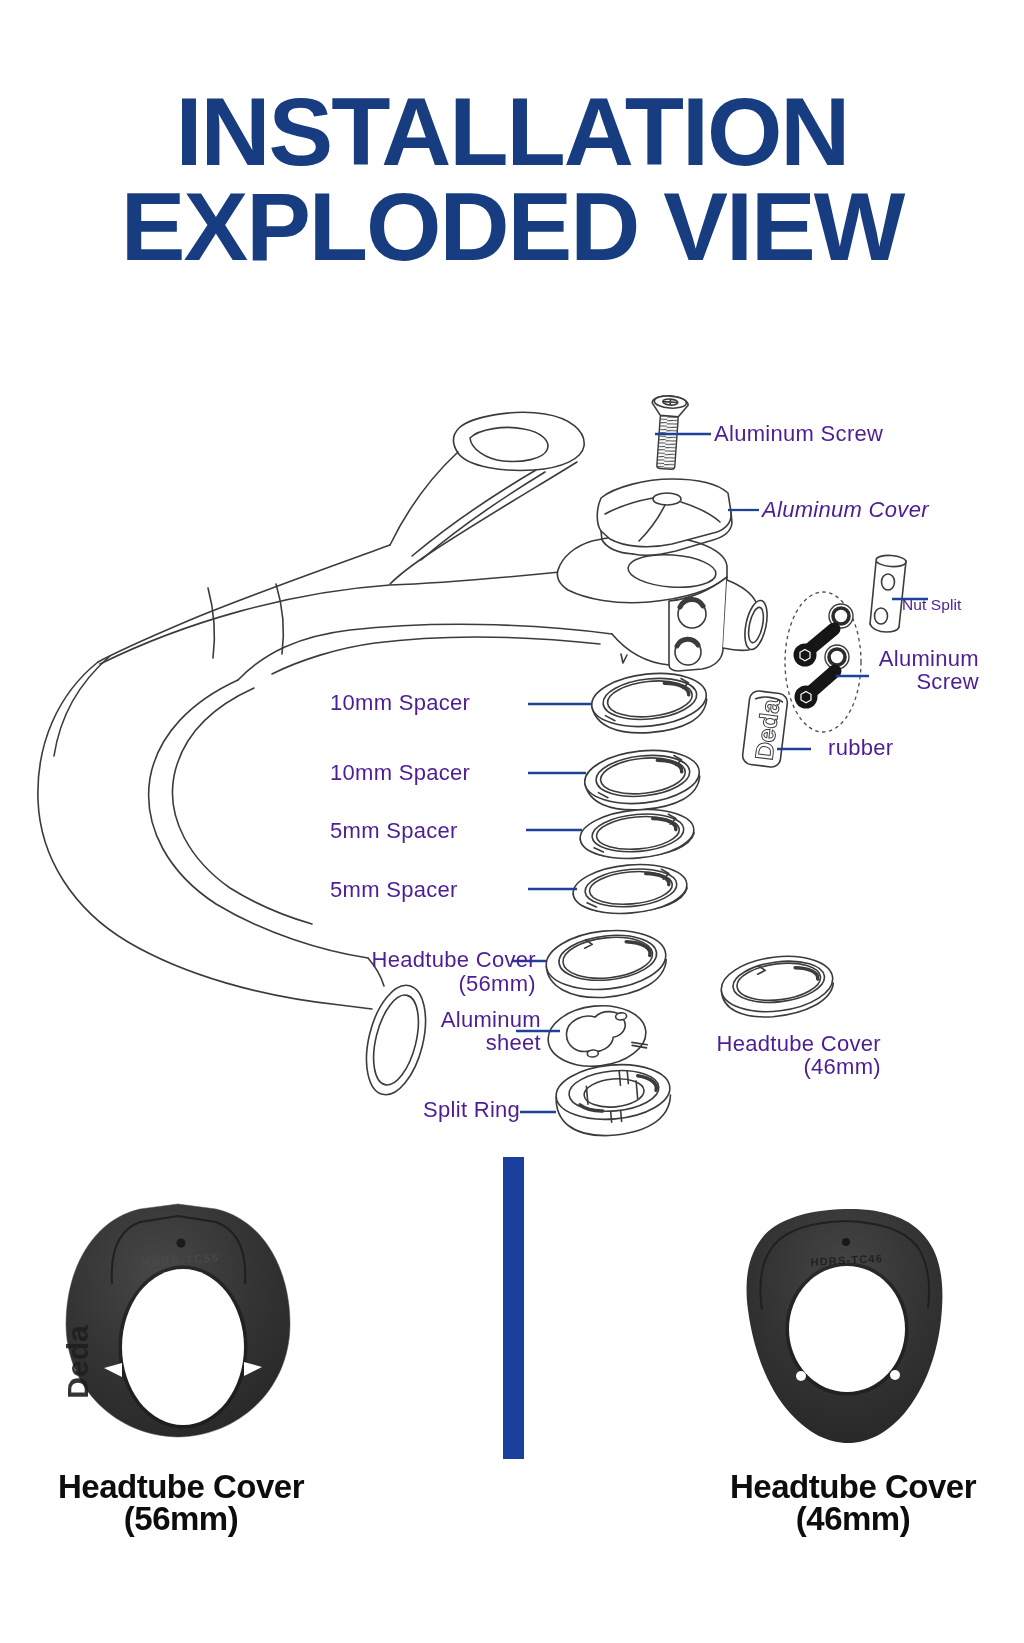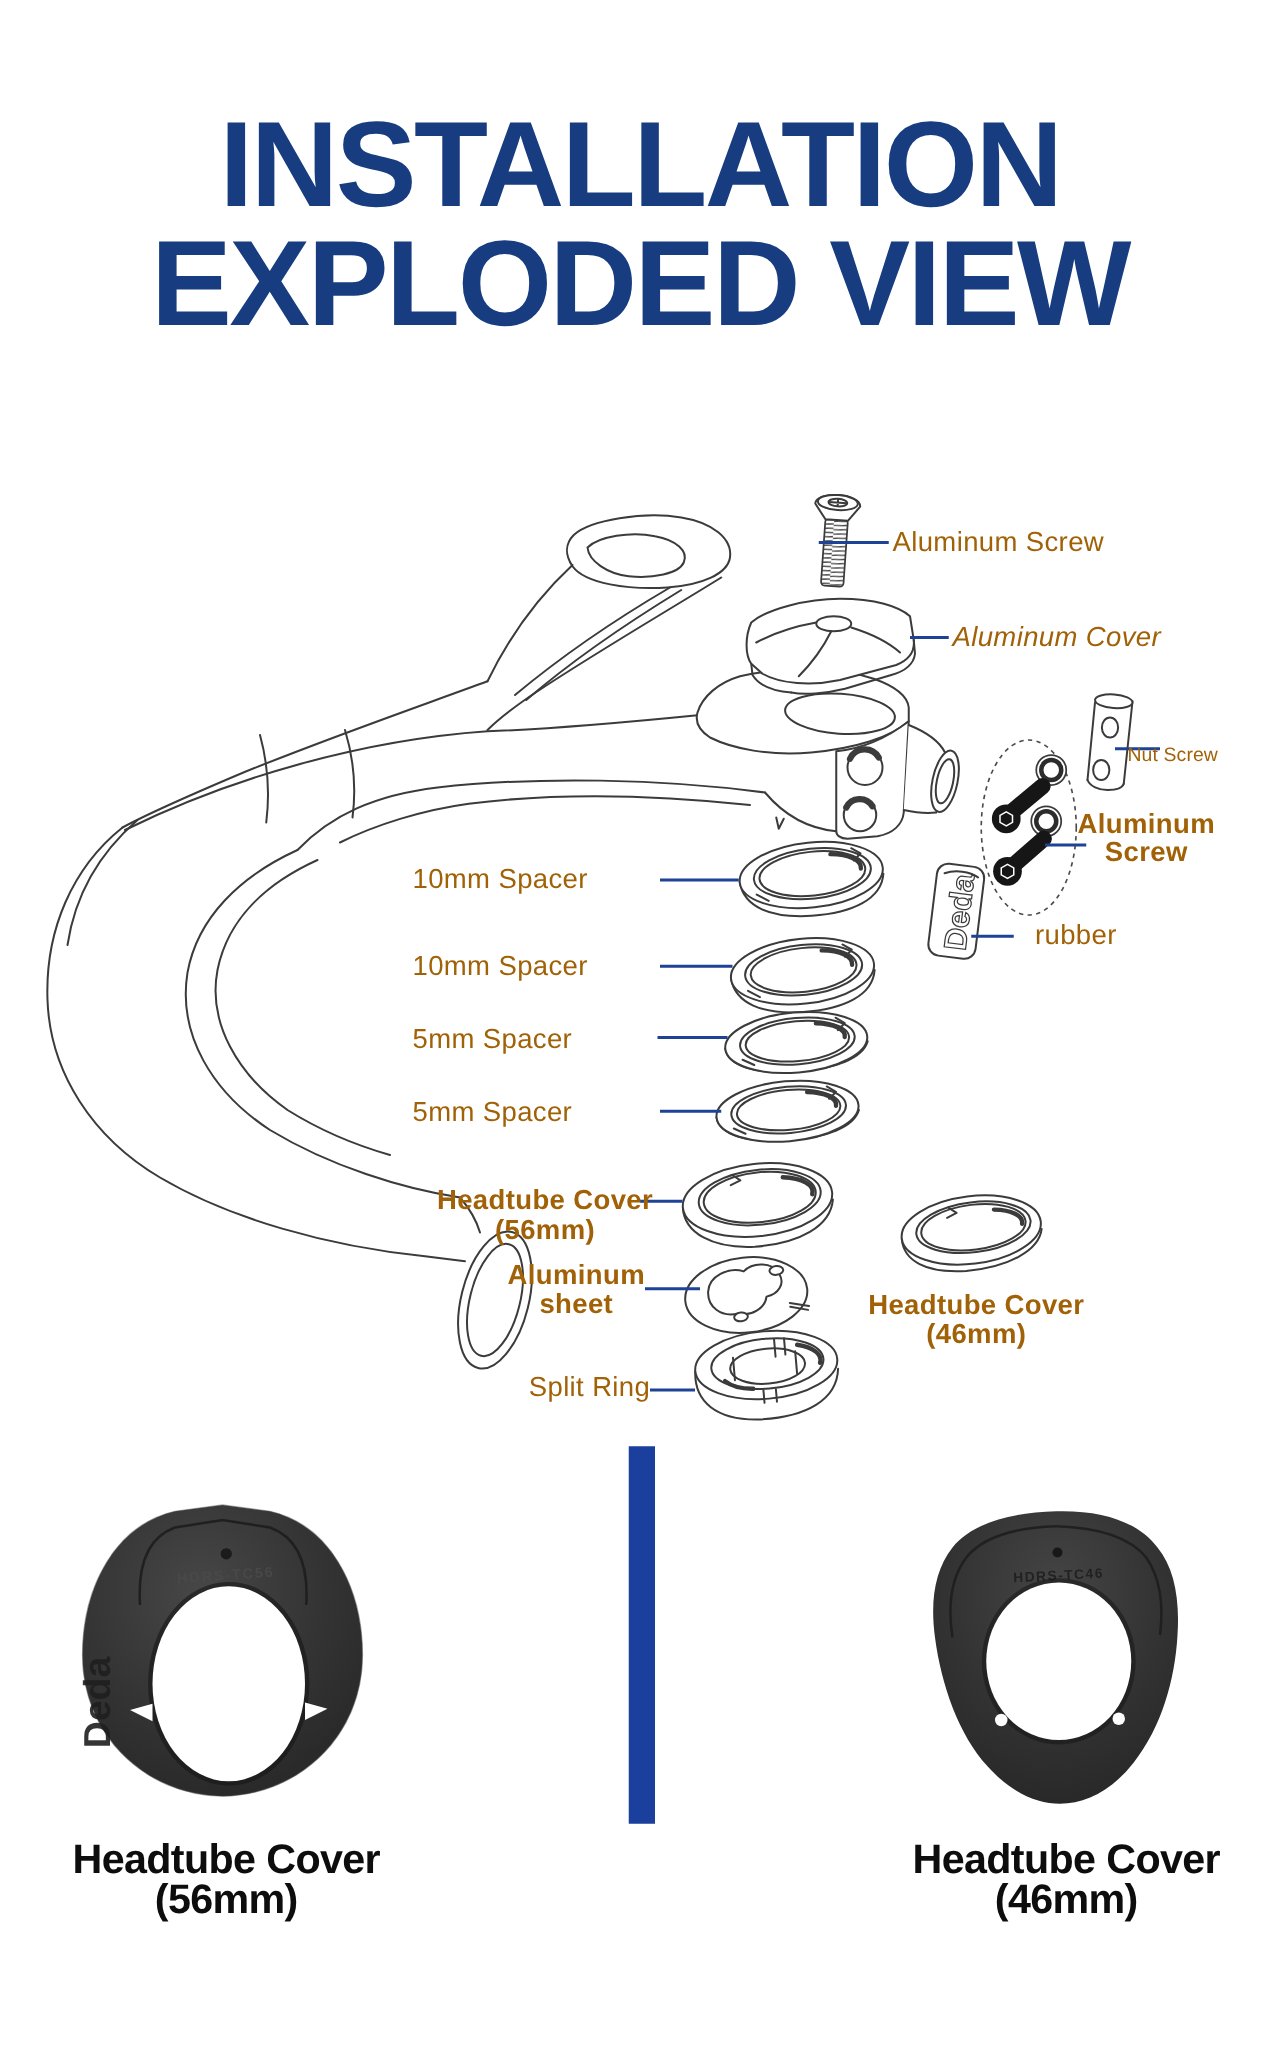--- a/index.html
+++ b/index.html
@@ -1,22 +1,22 @@
 <!DOCTYPE html>
 <html><head>
 <meta charset="utf-8">
 <style>
   html,body{margin:0;padding:0;background:#ffffff;}
   #page{position:relative;width:1024px;height:1643px;background:#fff;overflow:hidden;
         font-family:"Liberation Sans",sans-serif;}
   #title{position:absolute;top:84px;left:0;width:1024px;text-align:center;
          font-weight:800;font-size:97px;line-height:95px;color:#183c80;letter-spacing:-2px;}
   svg{position:absolute;left:0;top:0;}
-  .lbl{position:absolute;font-size:22px;color:#a16207;white-space:nowrap;letter-spacing:.3px;}
-  .ctr{text-align:center;white-space:normal;font-weight:bold;}
+  .lbl{position:absolute;font-size:22px;color:#4c1d95;white-space:nowrap;letter-spacing:.3px;}
+  .ctr{text-align:right;white-space:normal;}
   #lbl-screw-top{left:714px;top:421px;}
   #lbl-cover{left:762px;top:497px;font-style:italic;}
   #lbl-nut{left:902px;top:596px;font-size:15.5px;letter-spacing:.1px;}
   #lbl-screw-side{left:855px;top:647px;width:124px;line-height:23px;}
   #lbl-rubber{left:814px;top:735px;margin-left:14px;}
   .spacer-lbl{left:330px;width:196px;}
   #lbl-sp1{top:690px;} #lbl-sp2{top:760px;} #lbl-sp3{top:818px;} #lbl-sp4{top:877px;}
   #lbl-ht56{left:336px;width:200px;top:948px;line-height:24px;}
   #lbl-sheet{left:381px;width:160px;top:1008px;line-height:23px;}
   #lbl-split{left:423px;top:1097px;}
@@ -284,21 +284,21 @@
       <text class="eng" x="847" y="1264" font-size="11" letter-spacing="1.2" fill="#1e1e1e" opacity="0.9" transform="rotate(-3 847 1264)">HDRS-TC46</text>
       <ellipse cx="847" cy="1329" rx="58" ry="63" fill="none" stroke="#151515" stroke-width="7" opacity="0.55"></ellipse>
       <ellipse cx="847" cy="1329" rx="58" ry="63" fill="#ffffff"></ellipse>
       <circle cx="801" cy="1376" r="5" fill="#fdfdfd"></circle>
       <circle cx="895" cy="1375" r="5" fill="#fdfdfd"></circle>
     </g>
   </svg>
 
   <div class="lbl" id="lbl-screw-top">Aluminum Screw</div>
   <div class="lbl" id="lbl-cover">Aluminum Cover</div>
-  <div class="lbl" id="lbl-nut">Nut Screw</div>
+  <div class="lbl" id="lbl-nut">Nut Split</div>
   <div class="lbl ctr" id="lbl-screw-side">
     <div>Aluminum</div>
     <div>Screw</div>
   </div>
   <div class="lbl" id="lbl-rubber">rubber</div>
   <div class="lbl spacer-lbl" id="lbl-sp1">10mm Spacer</div>
   <div class="lbl spacer-lbl" id="lbl-sp2">10mm Spacer</div>
   <div class="lbl spacer-lbl" id="lbl-sp3">5mm Spacer</div>
   <div class="lbl spacer-lbl" id="lbl-sp4">5mm Spacer</div>
   <div class="lbl ctr" id="lbl-ht56">

